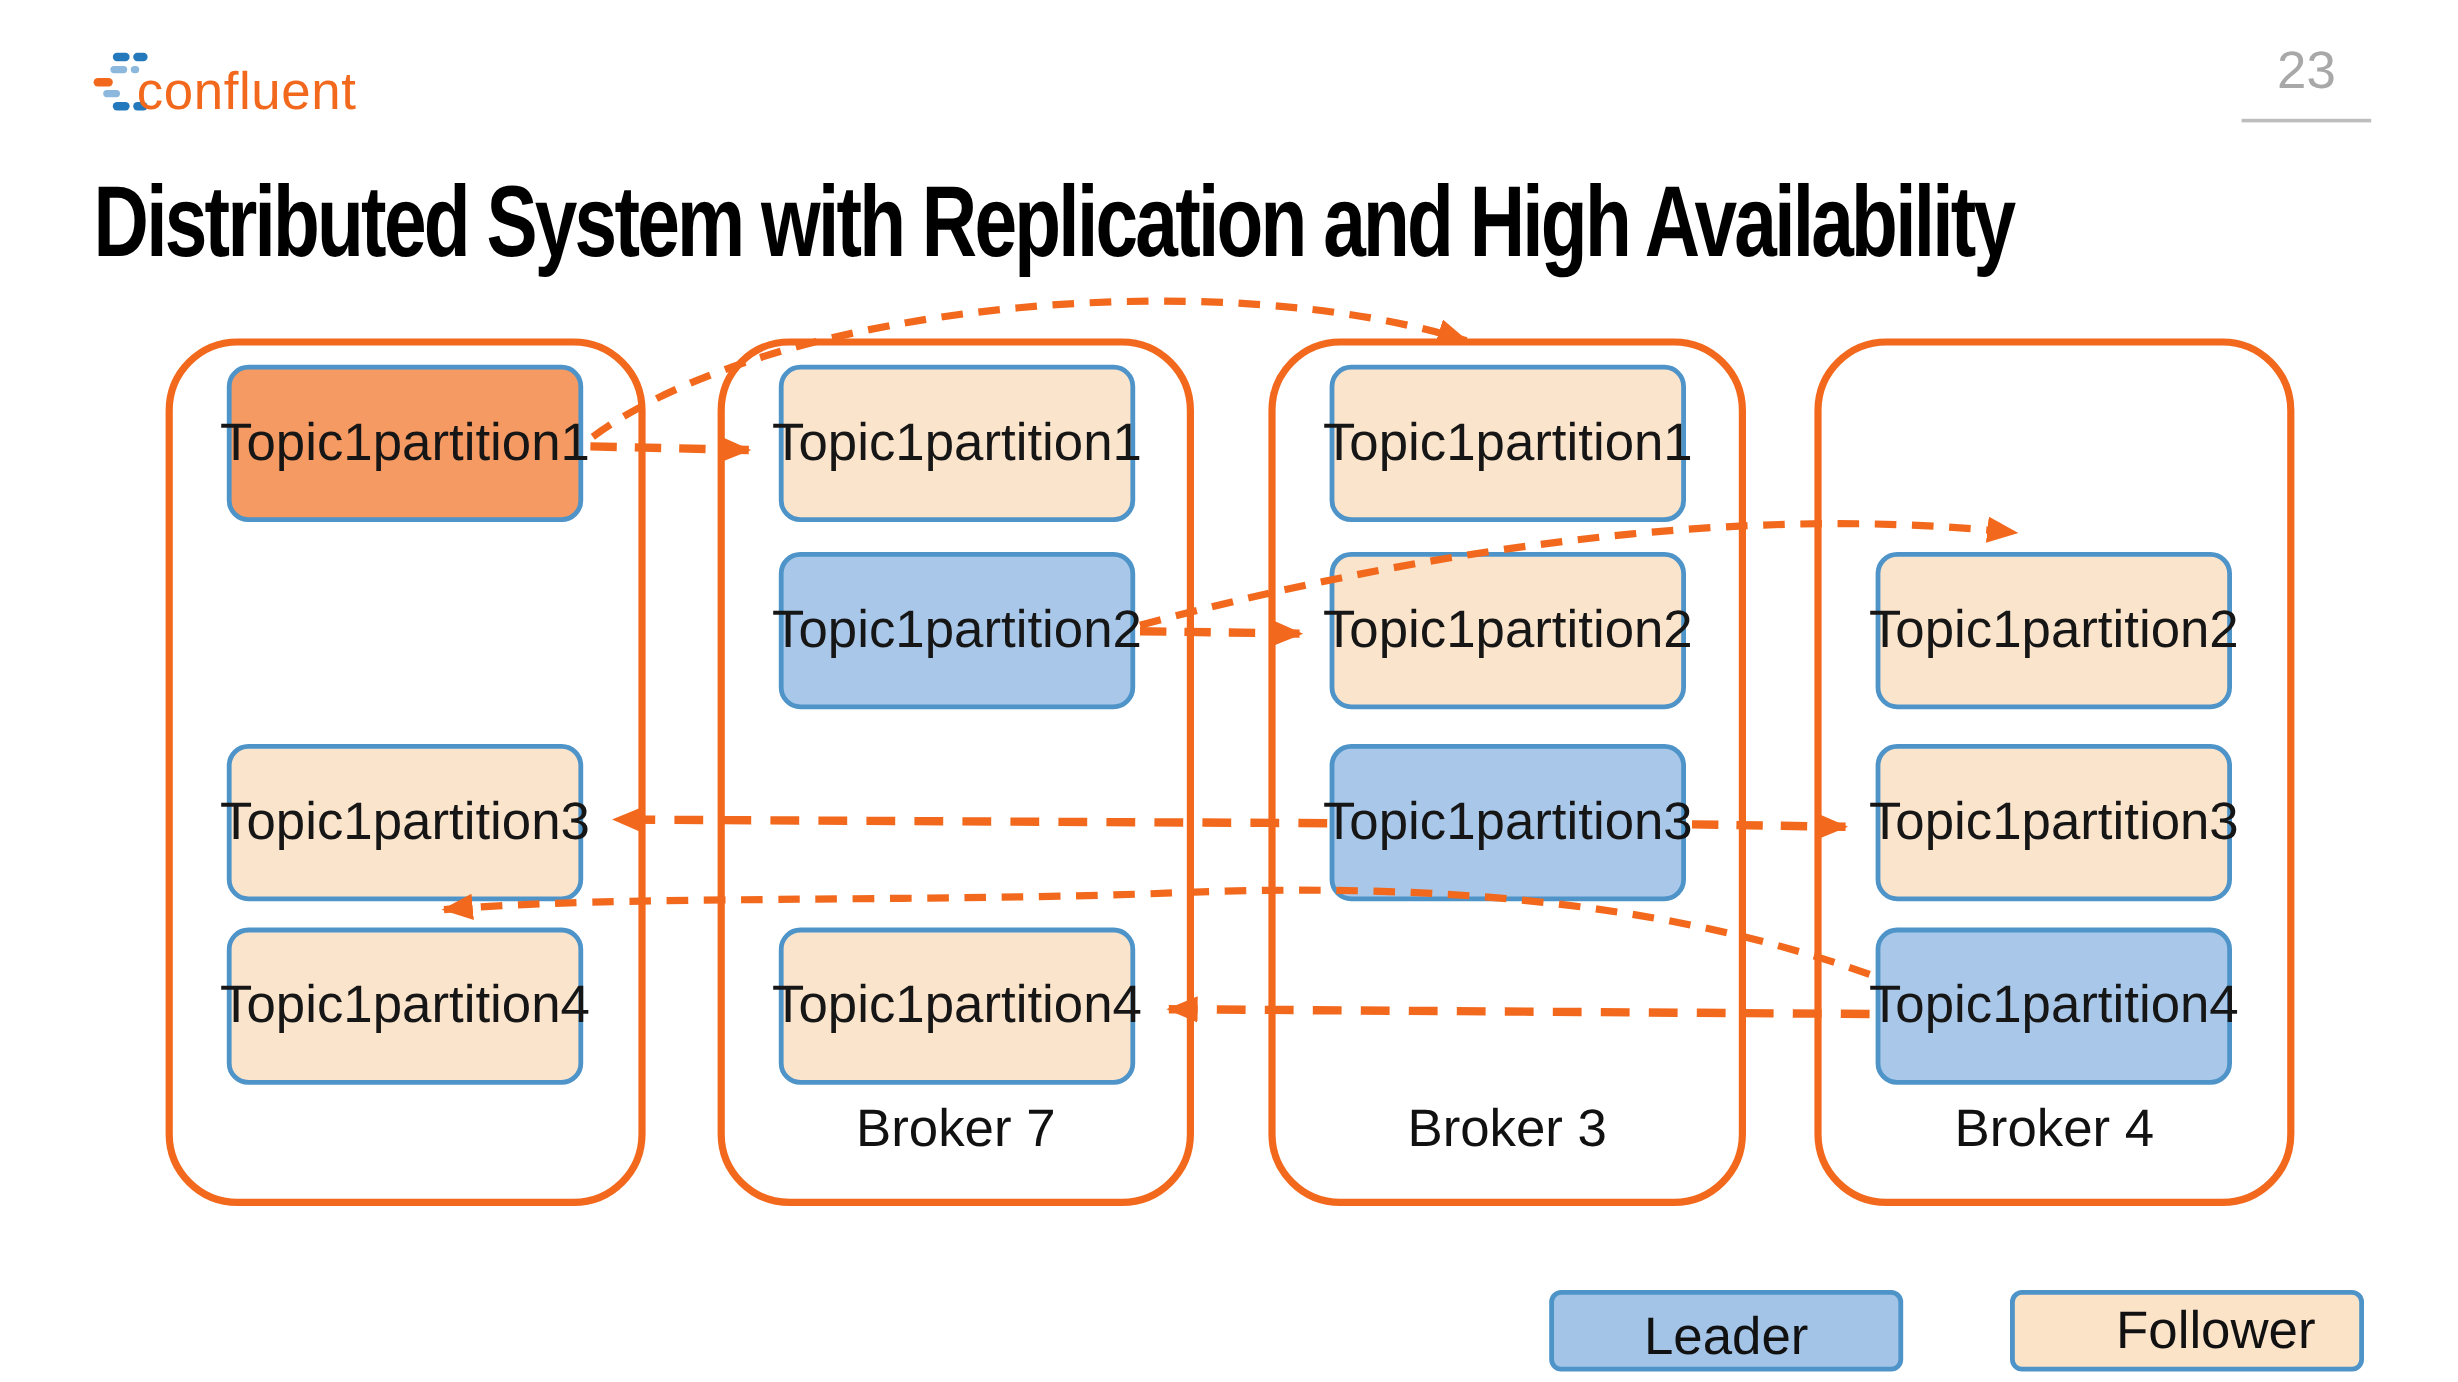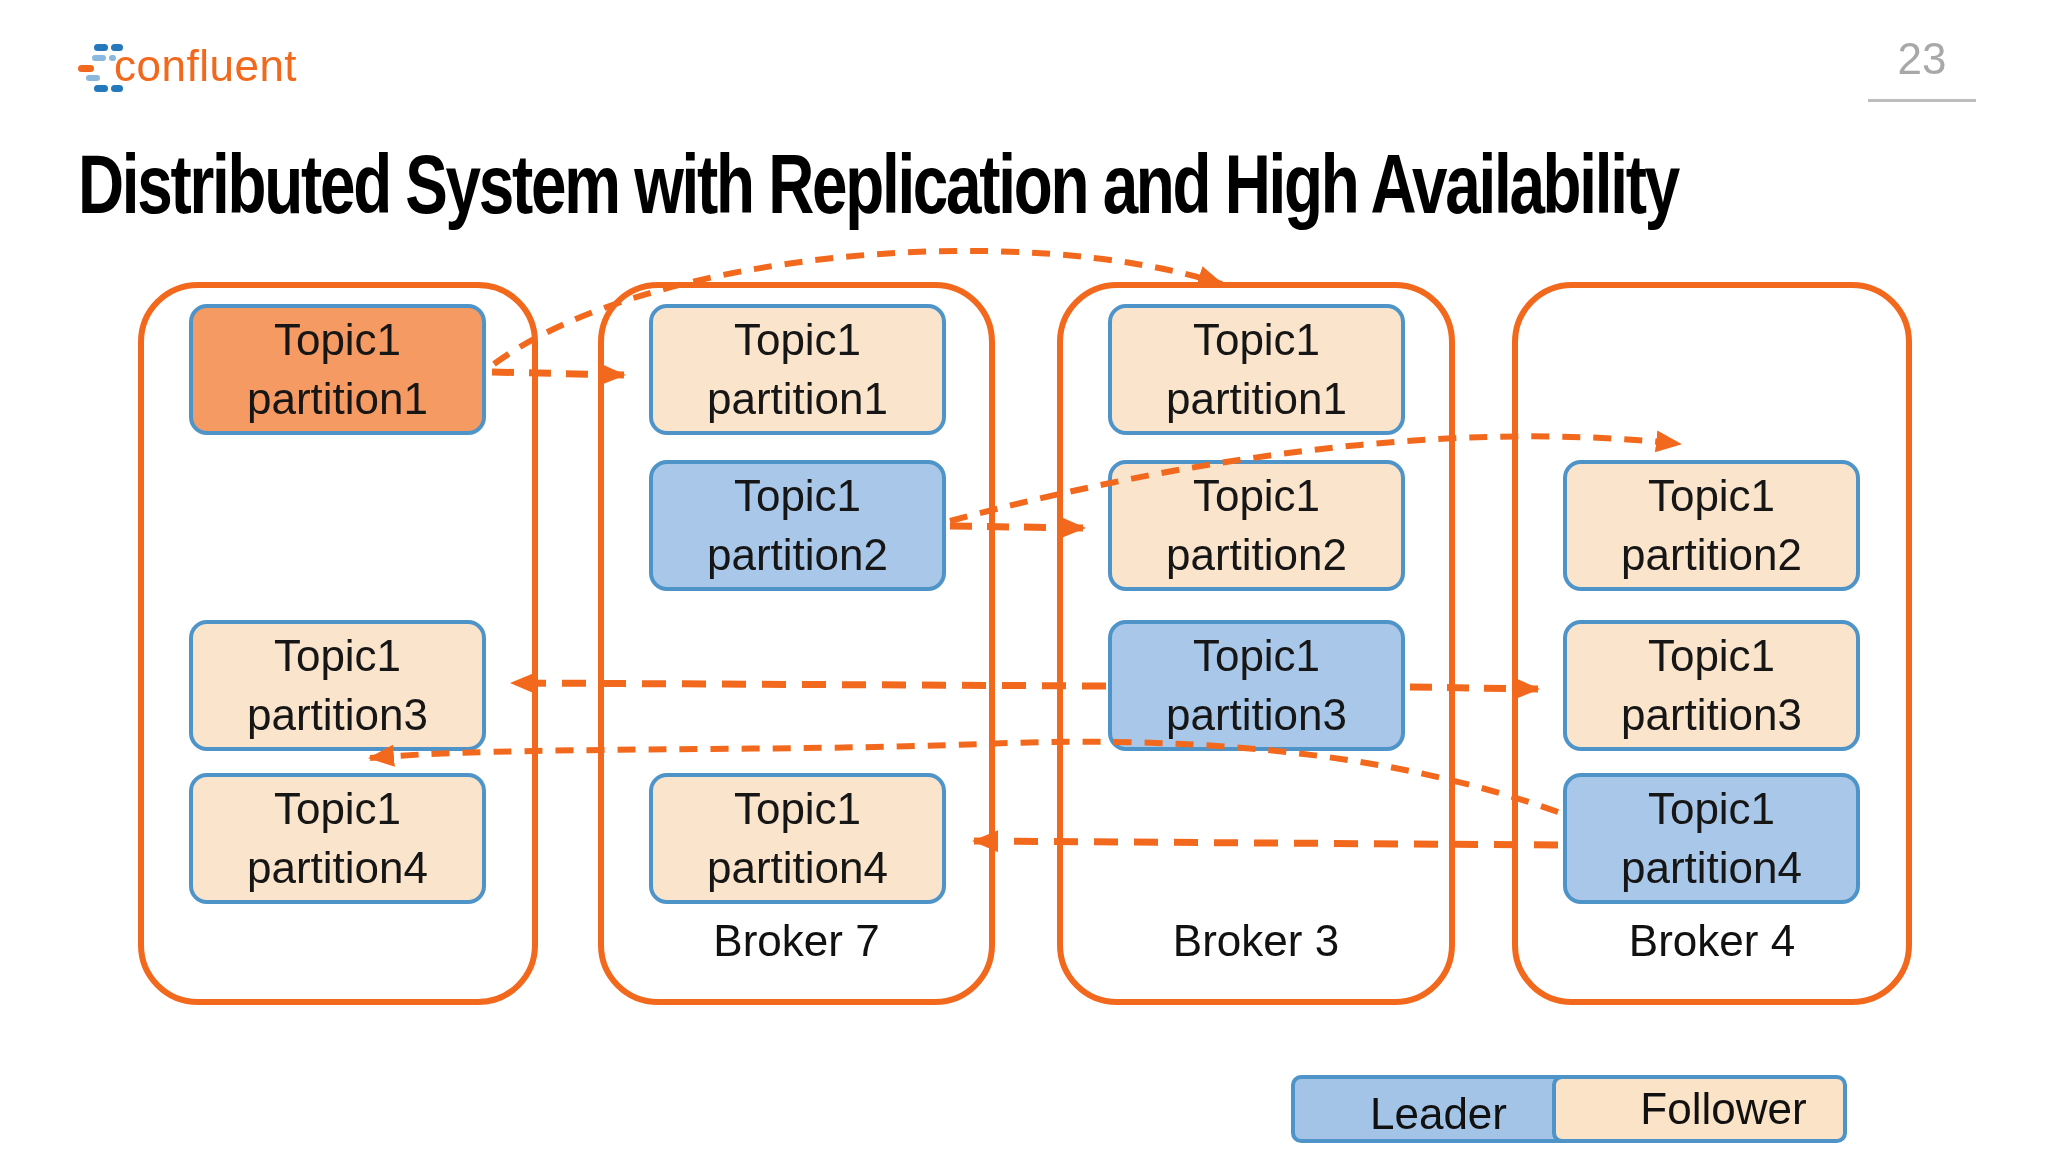--- a/index.html
+++ b/index.html
@@ -16,55 +16,55 @@
   .lm-l{background:#8CB8DE;}
   .lm-o{background:#F2691D;}
   .d1{left:18px;top:6px;width:14px;height:7px;}
   .d2{left:35px;top:6px;width:12px;height:7px;}
   .d3{left:16px;top:17px;width:14px;height:6px;}
   .d4{left:33px;top:17px;width:7px;height:6px;}
   .d5{left:2px;top:27px;width:16px;height:7px;}
   .d6{left:10px;top:37px;width:14px;height:6px;}
   .d7{left:18px;top:47px;width:14px;height:7px;}
   .d8{left:35px;top:47px;width:12px;height:7px;}
-  .logo-word{position:absolute;left:38px;top:5px;font-size:44px;color:#F2691D;letter-spacing:0.5px;}
+  .logo-word{position:absolute;left:38px;top:16px;font-size:44px;color:#F2691D;letter-spacing:0.5px;}
 
   .page-number{position:absolute;left:1880px;top:34px;width:84px;text-align:center;
     font-size:44px;color:#A8A8A8;}
   .page-rule{position:absolute;left:1868px;top:99px;width:108px;height:3px;background:#BDBDBD;}
 
   .title{position:absolute;left:78px;top:136px;font-size:84px;font-weight:bold;color:#000;
     letter-spacing:-3px;white-space:nowrap;transform:scaleX(0.76);transform-origin:left top;}
 
   
   .broker{position:absolute;top:282px;height:723px;border:6px solid #F2691D;border-radius:60px;
     background:#fff;box-sizing:border-box;}
   #broker1{left:138px;width:400px}
   #broker2{left:598px;width:397px}
   #broker3{left:1057px;width:398px}
   #broker4{left:1512px;width:400px}
 
   .pbox{position:absolute;left:45px;width:297px;height:131px;border:4px solid #4E94C9;
-    border-radius:18px;box-sizing:border-box;display:flex;flex-direction:column;
+    border-radius:18px;box-sizing:border-box;display:flex;flex-direction:row;
     align-items:center;justify-content:center;font-size:44px;line-height:1.32;
     color:#161616;text-align:center;}
   .r1{top:16px}.r2{top:172px}.r3{top:332px}.r4{top:485px}
   .follower{background:#FBE4CC}
   .leader{background:#A9C7E8}
   .highlight{background:#F59A62}
 
   .broker-label{position:absolute;left:0;right:0;top:628px;text-align:center;
     font-size:44px;color:#111;}
 
   
   .legend-box{position:absolute;top:1075px;width:295px;height:68px;border:4px solid #4E94C9;
     border-radius:10px;box-sizing:border-box;display:flex;align-items:center;
     justify-content:center;font-size:44px;color:#111;}
   #legend-leader{left:1291px;background:#A3C4E6;align-items:flex-end;}
-  #legend-follower{left:1552px;background:#FBE3C8;padding-left:48px;}
+  #legend-follower{left:1675px;background:#FBE3C8;padding-left:48px;}
 
   
   .arrows{position:absolute;left:0;top:0;z-index:5;pointer-events:none;}
 </style>
 </head>
 <body>
 
 <div id="slide">
 
   <div class="logo">

